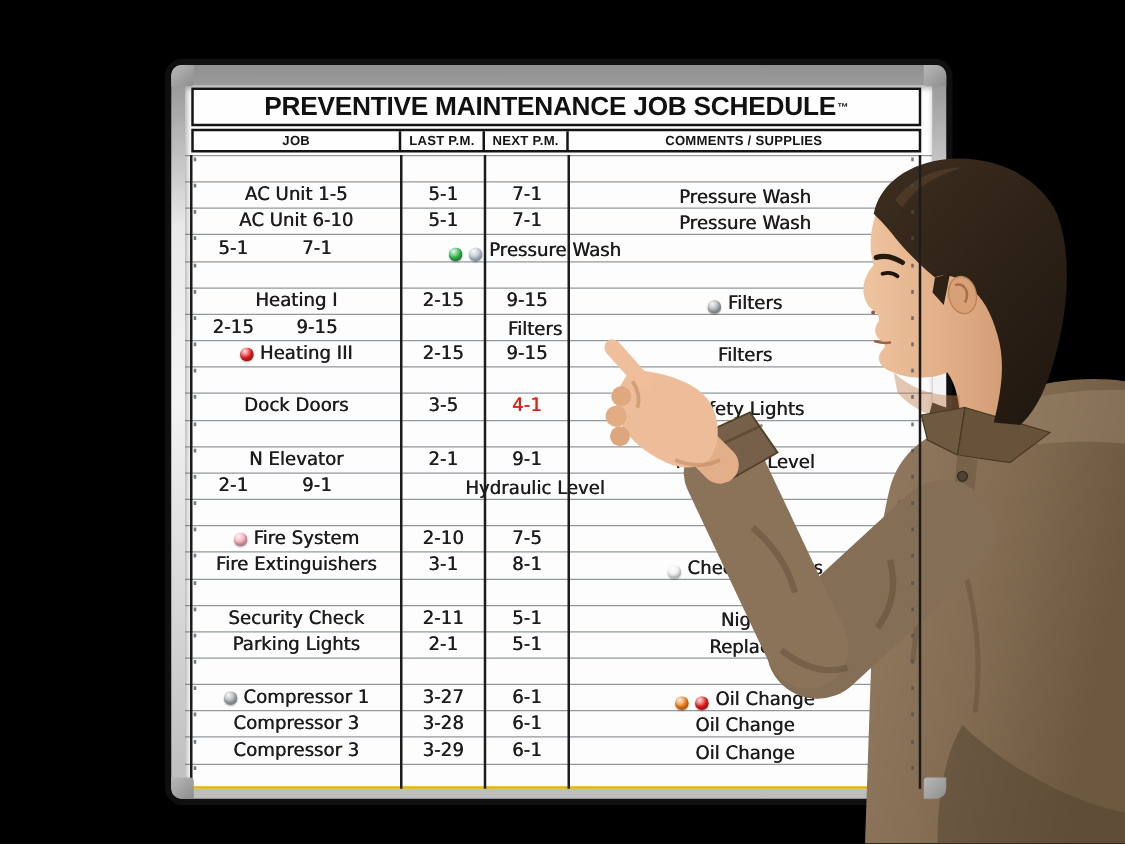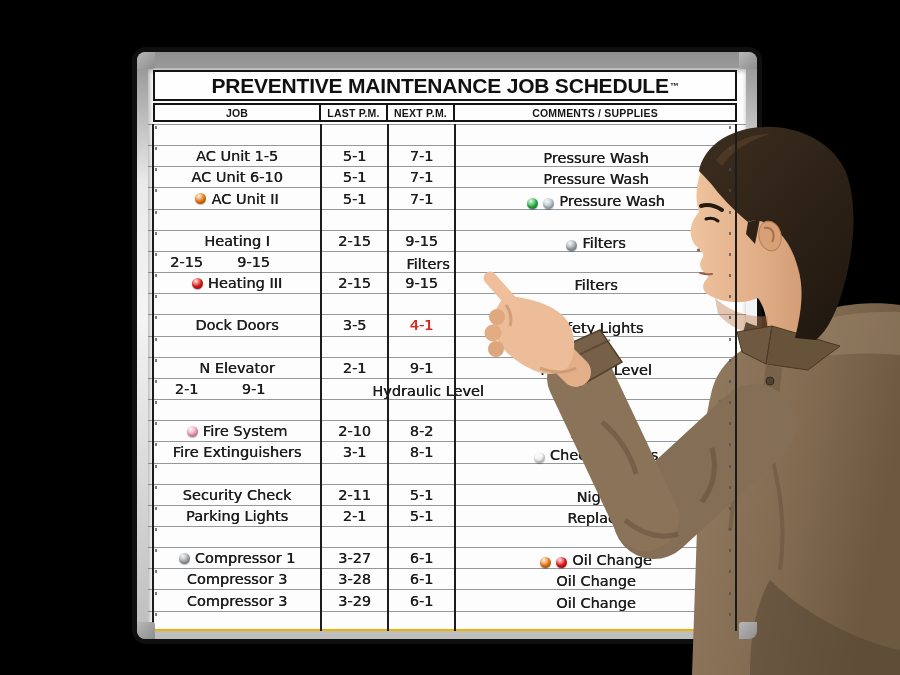--- a/index.html
+++ b/index.html
@@ -104,24 +104,20 @@
                 <span class="ink">5-1</span>
               </div>
               <div class="cell next">
                 <span class="ink">7-1</span>
               </div>
               <div class="cell comment">
                 <span class="ink">Pressure Wash</span>
               </div>
             </div>
             <div class="row">
-              <div class="cell job">
-                <span class="dot" style="background: radial-gradient(circle at 35% 28%, rgba(255, 255, 255, 0.9), rgba(255, 255, 255, 0) 50%), rgb(238, 125, 24);"></span>
-                <span class="ink">AC Unit II</span>
-              </div>
               <div class="cell last">
                 <span class="ink">5-1</span>
               </div>
               <div class="cell next">
                 <span class="ink">7-1</span>
               </div>
               <div class="cell comment">
                 <span class="dot" style="background: radial-gradient(circle at 35% 28%, rgba(255, 255, 255, 0.9), rgba(255, 255, 255, 0) 50%), rgb(47, 180, 75);"></span>
                 <span class="dot" style="background: radial-gradient(circle at 35% 28%, rgba(255, 255, 255, 0.9), rgba(255, 255, 255, 0) 50%), rgb(185, 198, 208);"></span>
                 <span class="ink">Pressure Wash</span>
@@ -233,21 +229,21 @@
             </div>
             <div class="row">
               <div class="cell job">
                 <span class="dot" style="background: radial-gradient(circle at 35% 28%, rgba(255, 255, 255, 0.9), rgba(255, 255, 255, 0) 50%), rgb(244, 166, 186);"></span>
                 <span class="ink">Fire System</span>
               </div>
               <div class="cell last">
                 <span class="ink">2-10</span>
               </div>
               <div class="cell next">
-                <span class="ink">8-2</span>
+                <span class="ink">7-5</span>
               </div>
               <div class="cell comment">
                 <span class="ink red">Alarms</span>
               </div>
             </div>
             <div class="row">
               <div class="cell job">
                 <span class="ink">Fire Extinguishers</span>
               </div>
               <div class="cell last">

